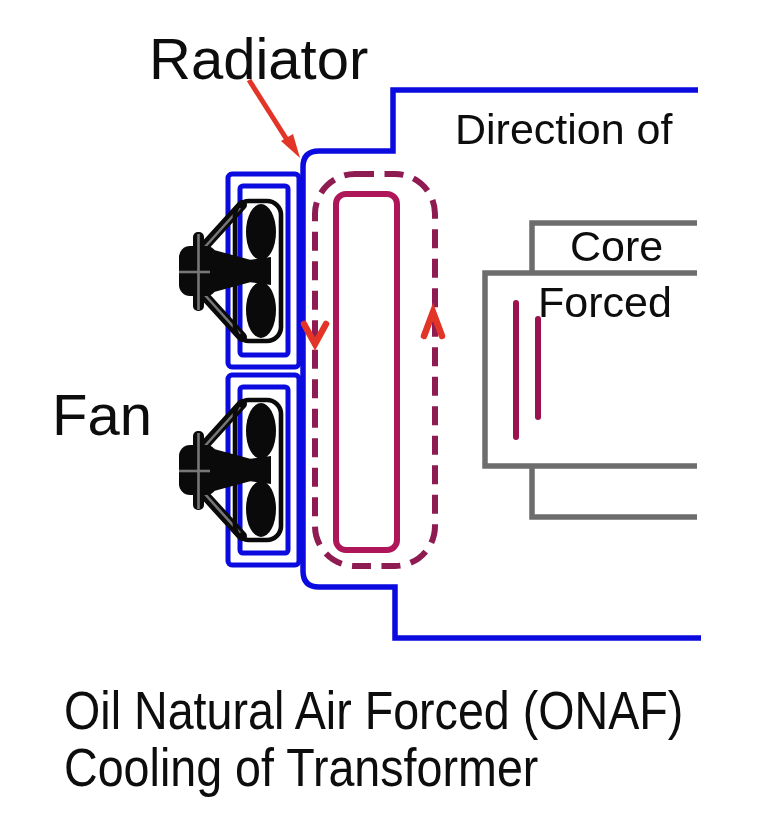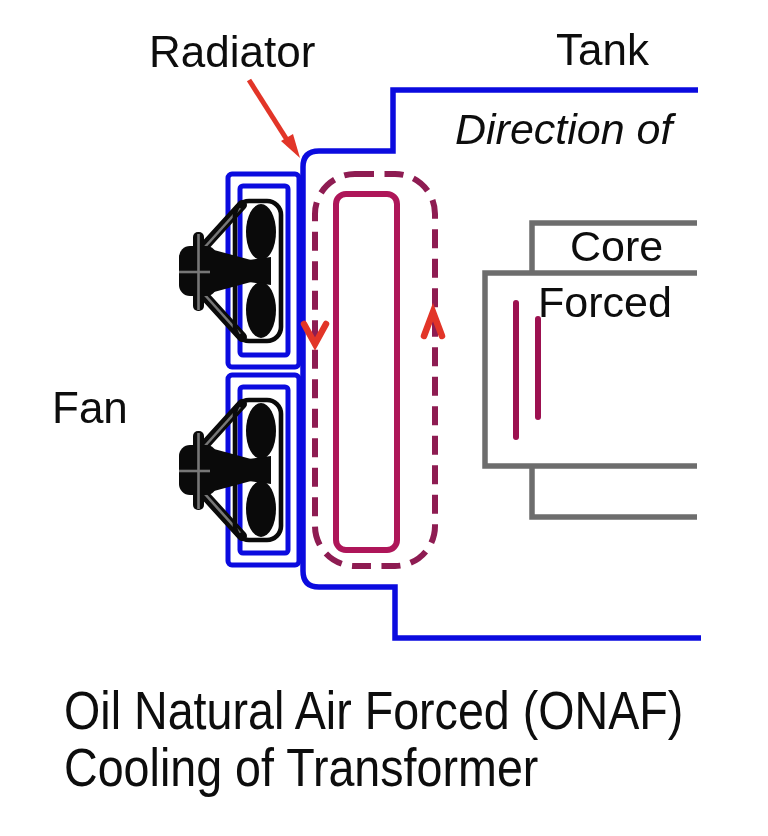--- a/index.html
+++ b/index.html
@@ -18,25 +18,25 @@
   .canvas{
     position:relative;
     width:768px;height:836px;
     background:var(--bg);
     overflow:hidden;
     font-family:"Liberation Sans","DejaVu Sans",sans-serif;
     color:var(--ink);
   }
   .line-art{position:absolute;left:0;top:0;}
   .lbl{position:absolute;white-space:nowrap;line-height:1.08;}
-  .lbl-big{font-size:44px;}
+  .lbl-big{font-size:58px;}
   .lbl-mid{font-size:43px;}
   .lbl-radiator{left:149px;top:28px;}
   .lbl-tank{left:556px;top:26px;}
-  .lbl-direction{left:455px;top:106px;line-height:47px;font-style:italic;}
+  .lbl-direction{left:455px;top:106px;line-height:47px;}
   .lbl-core{left:570px;top:223px;}
   .lbl-winding{left:538px;top:279px;}
   .lbl-fan{left:52px;top:344px;margin-top:40px;}
   .caption{
     position:absolute;left:64px;top:682px;
     font-size:53px;line-height:57px;white-space:nowrap;
     transform:scaleX(0.88);transform-origin:left top;
   }
   
   .blue-stroke{stroke:var(--line-blue);fill:none;}
@@ -104,21 +104,20 @@
 
     <line x1="516" y1="303" x2="516" y2="437" class="winding-line" stroke-width="6"></line>
     <line x1="538" y1="319" x2="538" y2="417" class="winding-line" stroke-width="6"></line>
 
     <use href="#fan-unit" x="258" y="271"></use>
     <use href="#fan-unit" x="258" y="470"></use>
   </svg>
 
   <div class="lbl lbl-big lbl-radiator">Radiator</div>
 
-  <div class="lbl lbl-big lbl-tank">Tank</div>
 
   <div class="lbl lbl-mid lbl-direction">
     <div>Direction of</div>
   </div>
 
   <div class="lbl lbl-mid lbl-core">Core</div>
 
   <div class="lbl lbl-mid lbl-winding">Forced</div>
 
   <div class="lbl lbl-big lbl-fan">Fan</div>

